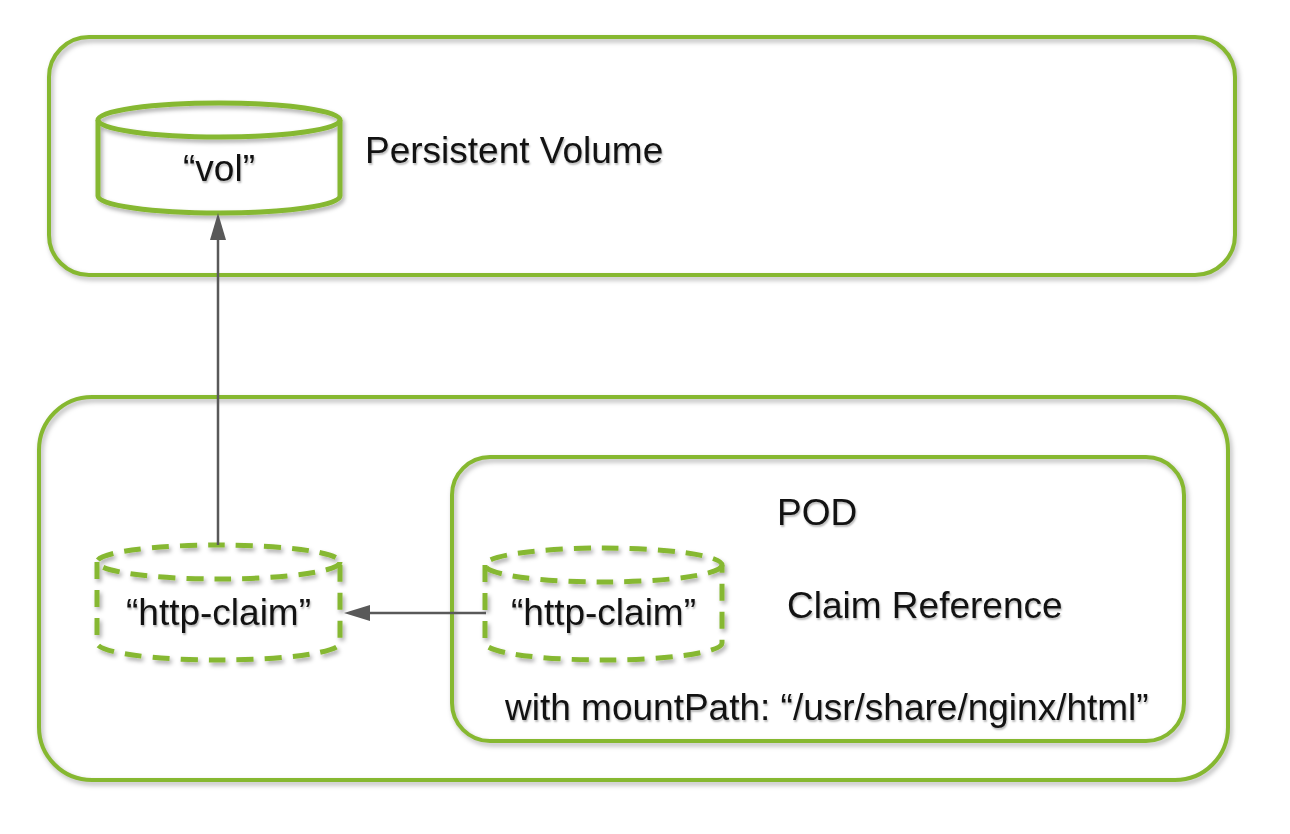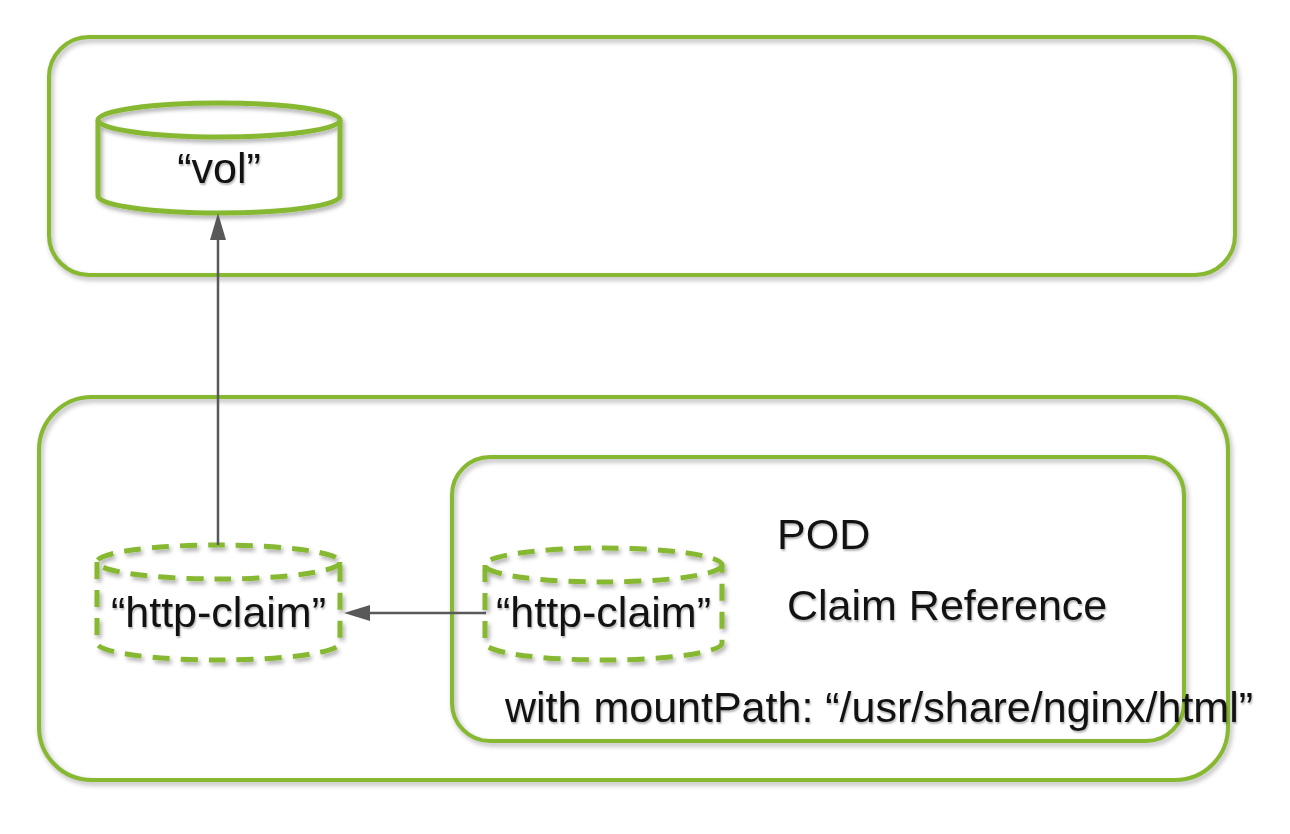--- a/index.html
+++ b/index.html
@@ -25,31 +25,31 @@
     filter:drop-shadow(2px 3px 2.5px rgba(0,0,0,0.30));
   }
   .box-pv{left:47px;top:35px;width:1190px;height:242px;border-radius:42px;}
   .box-claim{left:37px;top:395px;width:1193px;height:387px;border-radius:55px;}
   .box-pod{left:450px;top:455px;width:736px;height:288px;border-radius:40px;}
 
   .svg-layer{position:absolute;left:0;top:0;width:1290px;height:834px;}
 
   .label{
     position:absolute;
-    font-size:43px;
+    font-size:37px;
     line-height:41px;
     white-space:nowrap;
     text-shadow:1px 2px 2px rgba(0,0,0,0.28);
   }
   .centered{text-align:center;}
   .lbl-vol{left:98px;top:148px;width:242px;}
   .lbl-pv-text{left:365px;top:130px;}
   .lbl-claim-cyl{left:97px;top:592px;width:243px;}
   .lbl-claim-caption{left:97px;top:668px;width:243px;}
-  .lbl-pod-title{left:777px;top:492px;margin-top:22px;}
+  .lbl-pod-title{left:777px;top:492px;}
   .lbl-pod-cyl{left:485px;top:592px;width:237px;}
   .lbl-claim-ref{left:787px;top:585px;}
   .lbl-mount{left:505px;top:687px;}
 </style>
 </head>
 <body>
 
 <div class="stage">
 
   <div class="obox box-pv"></div>
@@ -97,20 +97,21 @@
 
     <g>
       <line x1="486" y1="613" x2="368" y2="613" stroke="#595959" stroke-width="2.5"></line>
       <polygon points="344,613 370,605 370,621" fill="#595959" stroke="none"></polygon>
     </g>
   </svg>
 
   <div class="label centered lbl-vol">“vol”</div>
 
   <div class="label lbl-pv-text">
+    <div>Persistent Volume</div>
   </div>
 
   <div class="label centered lbl-claim-cyl">“http-claim”</div>
 
 
   <div class="label lbl-pod-title">POD</div>
 
   <div class="label centered lbl-pod-cyl">“http-claim”</div>
 
   <div class="label lbl-claim-ref">Claim Reference</div>

